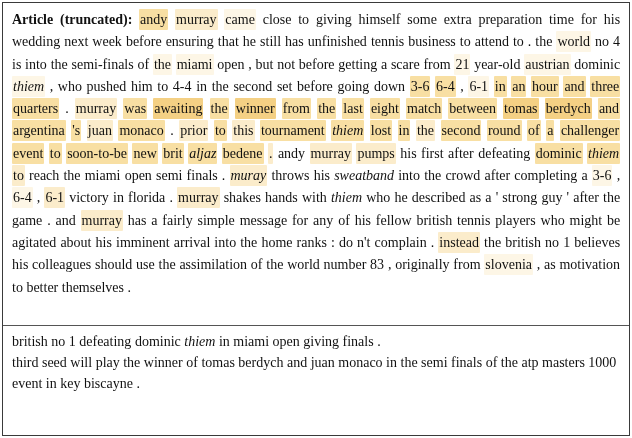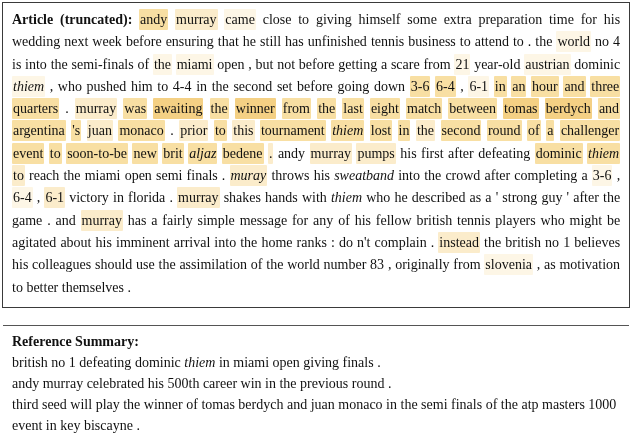--- a/index.html
+++ b/index.html
@@ -1,19 +1,19 @@
 <!DOCTYPE html>
 <html style="--h1: #fdf6e6; --h2: #fbeccb; --h3: #f8dfa3; --h4: #f4d084;"><head>
 <meta charset="utf-8">
 <style>
   html, body { margin: 0; padding: 0; background: #ffffff; }
   body { width: 632px; height: 438px; overflow: hidden; }
   .panel {
     box-sizing: border-box;
-    margin: 2px; width: 628px; height: 306px;
+    margin: 2px; width: 628px; height: 434px;
     border: 1px solid #3a3a3a;
     background: #ffffff;
     font-family: "Liberation Serif", "DejaVu Serif", serif;
     color: #111111;
     display: flex; flex-direction: column;
   }
   .article {
     box-sizing: border-box;
     padding: 6px 9px 4px 9px;
     font-size: 14px;
@@ -46,20 +46,18 @@
 </head>
 <body>
 
 <div class="panel">
   <div class="article">
     <b>Article (truncated):</b>
     <span> <span class="tok h3">andy</span> <span class="tok h2">murray</span> <span class="tok h1">came</span> <span class="tok">close</span> <span class="tok">to</span> <span class="tok">giving</span> <span class="tok">himself</span> <span class="tok">some</span> <span class="tok">extra</span> <span class="tok">preparation</span> <span class="tok">time</span> <span class="tok">for</span> <span class="tok">his</span> <span class="tok">wedding</span> <span class="tok">next</span> <span class="tok">week</span> <span class="tok">before</span> <span class="tok">ensuring</span> <span class="tok">that</span> <span class="tok">he</span> <span class="tok">still</span> <span class="tok">has</span> <span class="tok">unfinished</span> <span class="tok">tennis</span> <span class="tok">business</span> <span class="tok">to</span> <span class="tok">attend</span> <span class="tok">to</span> <span class="tok">.</span> <span class="tok">the</span> <span class="tok h1">world</span> <span class="tok">no</span> <span class="tok">4</span> <span class="tok">is</span> <span class="tok">into</span> <span class="tok">the</span> <span class="tok">semi-finals</span> <span class="tok">of</span> <span class="tok h1">the</span> <span class="tok h1">miami</span> <span class="tok">open</span> <span class="tok">,</span> <span class="tok">but</span> <span class="tok">not</span> <span class="tok">before</span> <span class="tok">getting</span> <span class="tok">a</span> <span class="tok">scare</span> <span class="tok">from</span> <span class="tok h1">21</span> <span class="tok">year-old</span> <span class="tok h1">austrian</span> <span class="tok">dominic</span> <span class="tok h1 it">thiem</span> <span class="tok">,</span> <span class="tok">who</span> <span class="tok">pushed</span> <span class="tok">him</span> <span class="tok">to</span> <span class="tok">4-4</span> <span class="tok">in</span> <span class="tok">the</span> <span class="tok">second</span> <span class="tok">set</span> <span class="tok">before</span> <span class="tok">going</span> <span class="tok">down</span> <span class="tok h3">3-6</span> <span class="tok h3">6-4</span> <span class="tok">,</span> <span class="tok h1">6-1</span> <span class="tok h3">in</span> <span class="tok h3">an</span> <span class="tok h3">hour</span> <span class="tok h3">and</span> <span class="tok h3">three</span> <span class="tok h3">quarters</span> <span class="tok">.</span> <span class="tok h2">murray</span> <span class="tok h3">was</span> <span class="tok h4">awaiting</span> <span class="tok h3">the</span> <span class="tok h4">winner</span> <span class="tok h3">from</span> <span class="tok h3">the</span> <span class="tok h3">last</span> <span class="tok h3">eight</span> <span class="tok h3">match</span> <span class="tok h3">between</span> <span class="tok h4">tomas</span> <span class="tok h4">berdych</span> <span class="tok h3">and</span> <span class="tok h3">argentina</span> <span class="tok h3">'s</span> <span class="tok h2">juan</span> <span class="tok h3">monaco</span> <span class="tok">.</span> <span class="tok h2">prior</span> <span class="tok h3">to</span> <span class="tok h2">this</span> <span class="tok h3">tournament</span> <span class="tok h3 it">thiem</span> <span class="tok h3">lost</span> <span class="tok h3">in</span> <span class="tok h2">the</span> <span class="tok h3">second</span> <span class="tok h3">round</span> <span class="tok h3">of</span> <span class="tok h3">a</span> <span class="tok h3">challenger</span> <span class="tok h3">event</span> <span class="tok h3">to</span> <span class="tok h3">soon-to-be</span> <span class="tok h3">new</span> <span class="tok h3">brit</span> <span class="tok h3 it">aljaz</span> <span class="tok h3">bedene</span> <span class="tok h2">.</span> <span class="tok">andy</span> <span class="tok h2">murray</span> <span class="tok h2">pumps</span> <span class="tok">his</span> <span class="tok">first</span> <span class="tok">after</span> <span class="tok">defeating</span> <span class="tok h3">dominic</span> <span class="tok h3 it">thiem</span> <span class="tok h2">to</span> <span class="tok">reach</span> <span class="tok">the</span> <span class="tok">miami</span> <span class="tok">open</span> <span class="tok">semi</span> <span class="tok">finals</span> <span class="tok">.</span> <span class="tok h2 it">muray</span> <span class="tok">throws</span> <span class="tok">his</span> <span class="tok it">sweatband</span> <span class="tok">into</span> <span class="tok">the</span> <span class="tok">crowd</span> <span class="tok">after</span> <span class="tok">completing</span> <span class="tok">a</span> <span class="tok h1">3-6</span> <span class="tok">,</span> <span class="tok h1">6-4</span> <span class="tok">,</span> <span class="tok h2">6-1</span> <span class="tok">victory</span> <span class="tok">in</span> <span class="tok">florida</span> <span class="tok">.</span> <span class="tok h2">murray</span> <span class="tok">shakes</span> <span class="tok">hands</span> <span class="tok">with</span> <span class="tok it">thiem</span> <span class="tok">who</span> <span class="tok">he</span> <span class="tok">described</span> <span class="tok">as</span> <span class="tok">a</span> <span class="tok">'</span> <span class="tok">strong</span> <span class="tok">guy</span> <span class="tok">'</span> <span class="tok">after</span> <span class="tok">the</span> <span class="tok">game</span> <span class="tok">.</span> <span class="tok">and</span> <span class="tok h2">murray</span> <span class="tok">has</span> <span class="tok">a</span> <span class="tok">fairly</span> <span class="tok">simple</span> <span class="tok">message</span> <span class="tok">for</span> <span class="tok">any</span> <span class="tok">of</span> <span class="tok">his</span> <span class="tok">fellow</span> <span class="tok">british</span> <span class="tok">tennis</span> <span class="tok">players</span> <span class="tok">who</span> <span class="tok">might</span> <span class="tok">be</span> <span class="tok">agitated</span> <span class="tok">about</span> <span class="tok">his</span> <span class="tok">imminent</span> <span class="tok">arrival</span> <span class="tok">into</span> <span class="tok">the</span> <span class="tok">home</span> <span class="tok">ranks</span> <span class="tok">:</span> <span class="tok">do</span> <span class="tok">n't</span> <span class="tok">complain</span> <span class="tok">.</span> <span class="tok h2">instead</span> <span class="tok">the</span> <span class="tok">british</span> <span class="tok">no</span> <span class="tok">1</span> <span class="tok">believes</span> <span class="tok">his</span> <span class="tok">colleagues</span> <span class="tok">should</span> <span class="tok">use</span> <span class="tok">the</span> <span class="tok">assimilation</span> <span class="tok">of</span> <span class="tok">the</span> <span class="tok">world</span> <span class="tok">number</span> <span class="tok">83</span> <span class="tok">,</span> <span class="tok">originally</span> <span class="tok">from</span> <span class="tok h1">slovenia</span> <span class="tok">,</span> <span class="tok">as</span> <span class="tok">motivation</span> <span class="tok">to</span> <span class="tok">better</span> <span class="tok">themselves</span> <span class="tok">.</span> </span>
   </div>
   <hr class="divider">
   <div class="summary">
-    <div class="title">Reference Summary:</div>
     <div>
         <div><span class="tok">british</span> <span class="tok">no</span> <span class="tok">1</span> <span class="tok">defeating</span> <span class="tok">dominic</span> <span class="tok it">thiem</span> <span class="tok">in</span> <span class="tok">miami</span> <span class="tok">open</span> <span class="tok">giving</span> <span class="tok">finals</span> <span class="tok">.</span> </div>
-        <div><span class="tok">andy</span> <span class="tok">murray</span> <span class="tok">celebrated</span> <span class="tok">his</span> <span class="tok">500th</span> <span class="tok">career</span> <span class="tok">win</span> <span class="tok">in</span> <span class="tok">the</span> <span class="tok">previous</span> <span class="tok">round</span> <span class="tok">.</span> </div>
         <div><span class="tok">third</span> <span class="tok">seed</span> <span class="tok">will</span> <span class="tok">play</span> <span class="tok">the</span> <span class="tok">winner</span> <span class="tok">of</span> <span class="tok">tomas</span> <span class="tok">berdych</span> <span class="tok">and</span> <span class="tok">juan</span> <span class="tok">monaco</span> <span class="tok">in</span> <span class="tok">the</span> <span class="tok">semi</span> <span class="tok">finals</span> <span class="tok">of</span> <span class="tok">the</span> <span class="tok">atp</span> <span class="tok">masters</span> <span class="tok">1000</span> <span class="tok">event</span> <span class="tok">in</span> <span class="tok">key</span> <span class="tok">biscayne</span> <span class="tok">.</span> </div>
       </div>
   </div>
 </div>
 
 </body></html>

